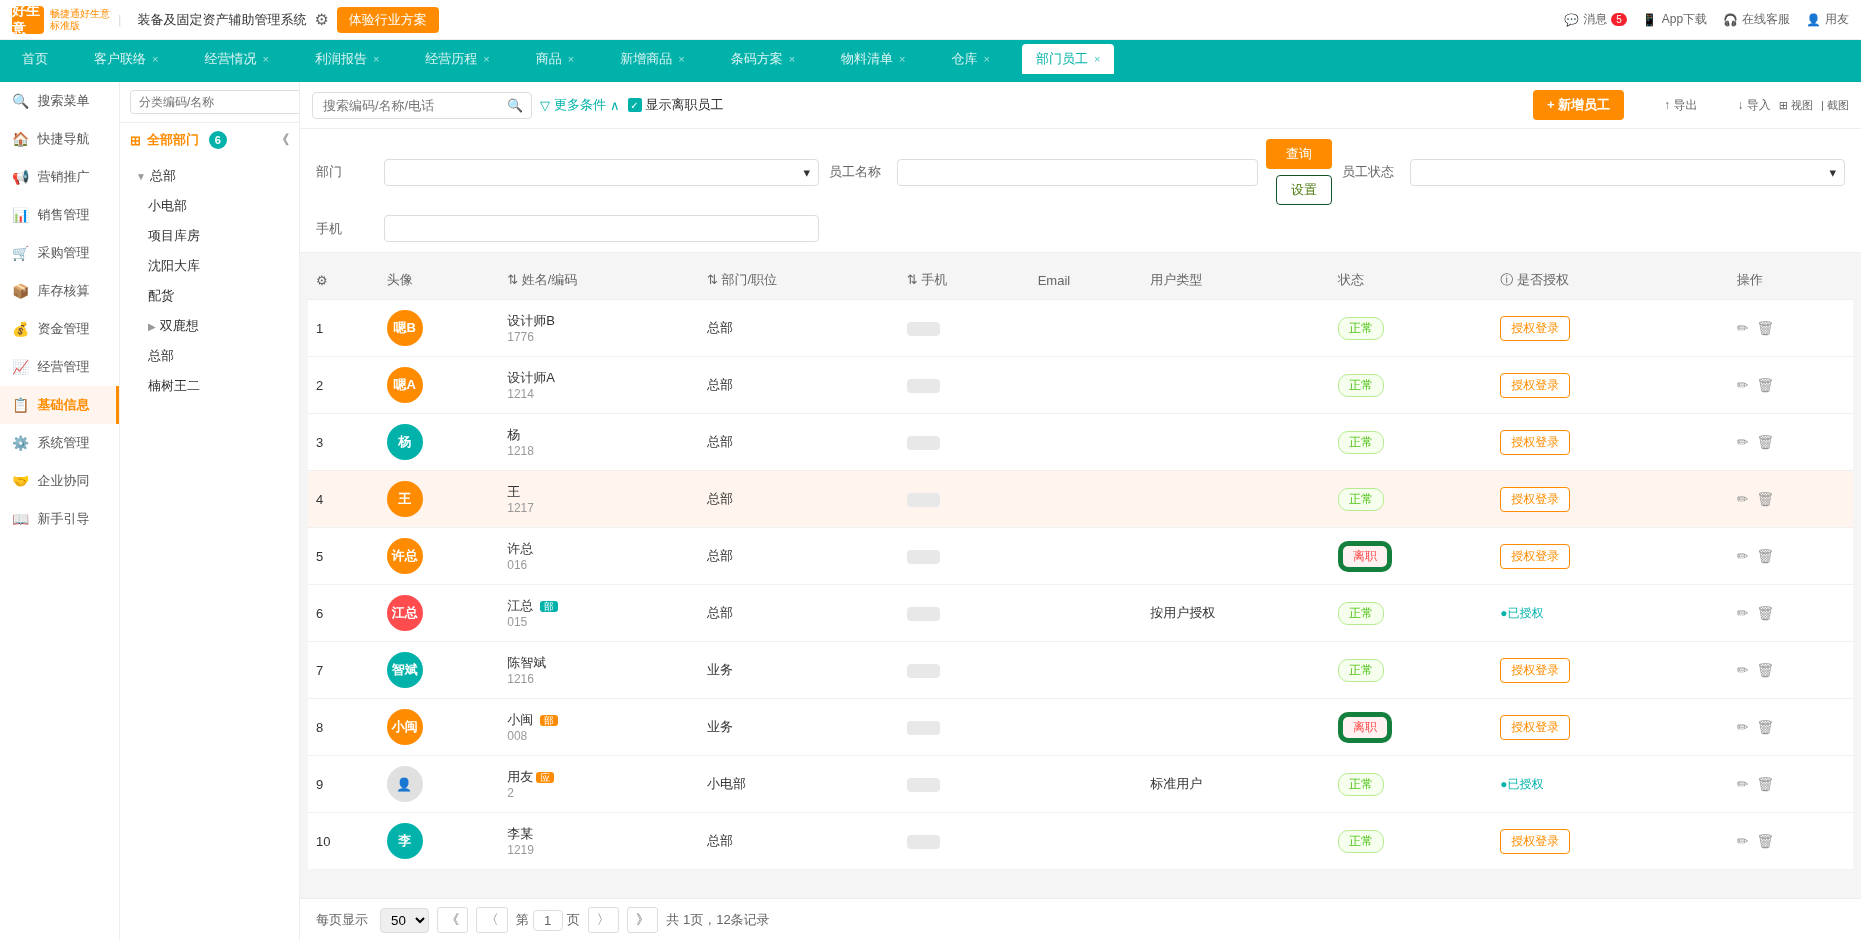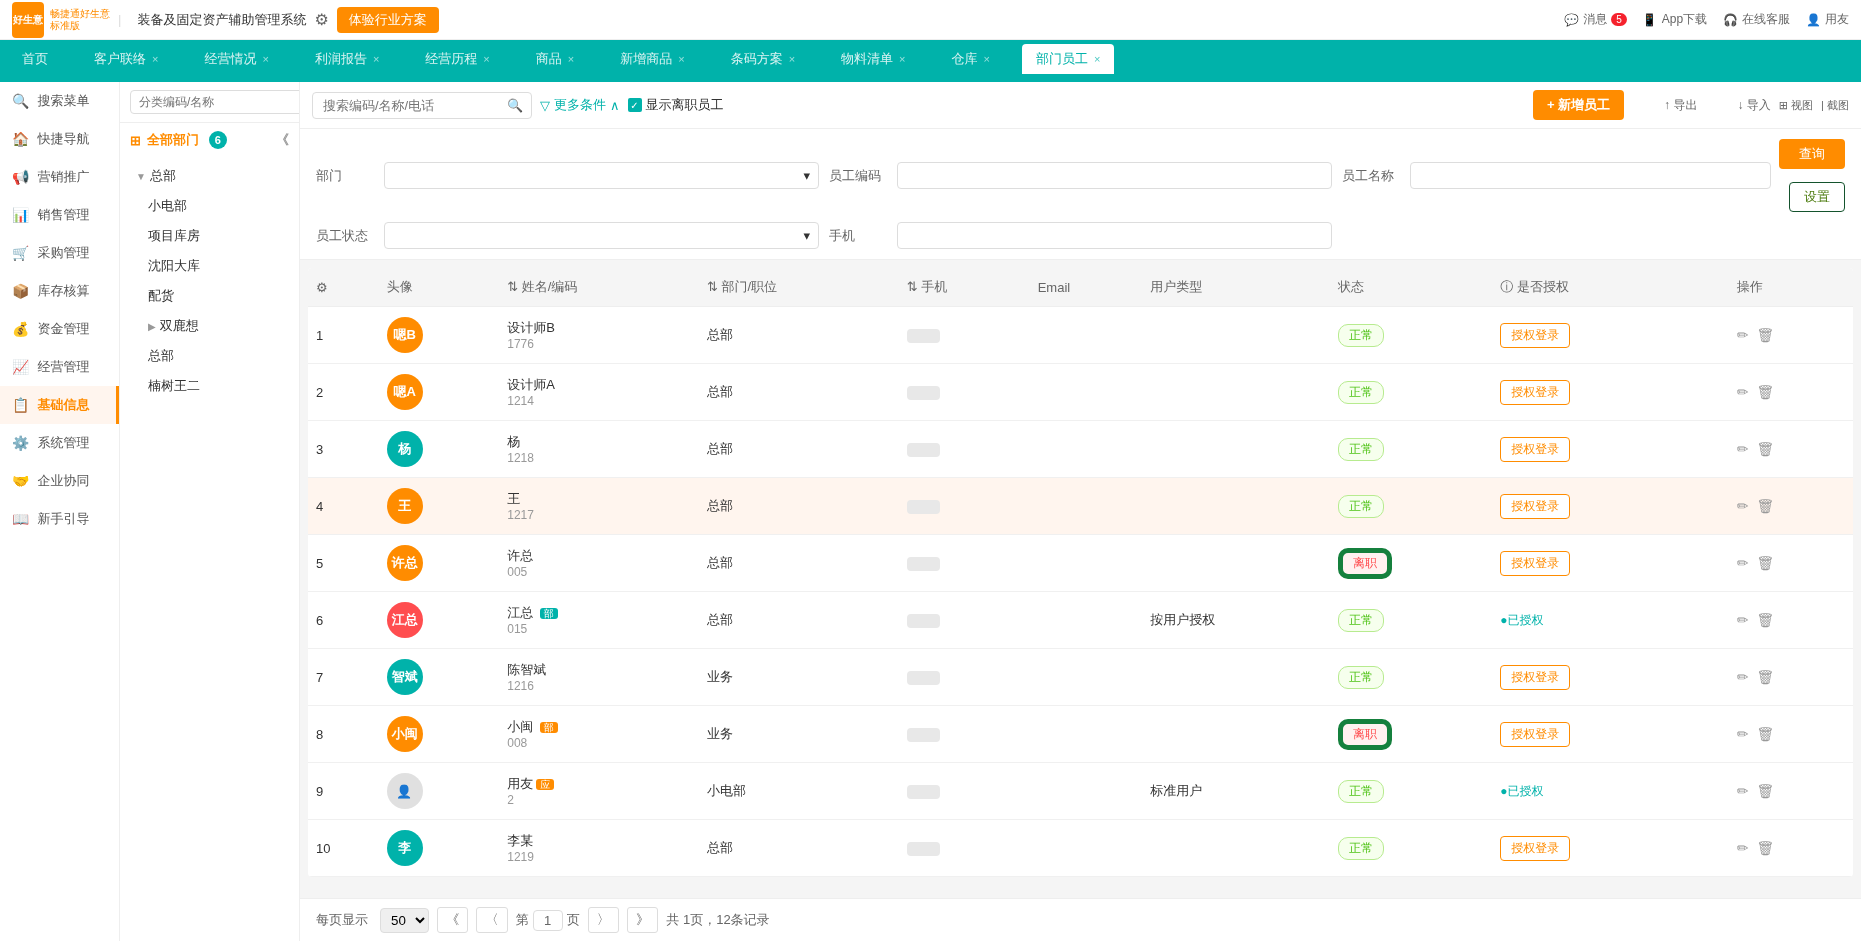--- a/index.html
+++ b/index.html
@@ -2,21 +2,21 @@
 <html><head>
   <meta charset="utf-8">
   <style>
     * { box-sizing: border-box; margin: 0; padding: 0; }
     body { font-family: 'Microsoft YaHei', Arial, sans-serif; font-size: 13px; background: #f5f5f5; color: #333; overflow: hidden; }
 
     
     .top-bar { height: 40px; background: #fff; display: flex; align-items: center; padding: 0 12px; border-bottom: 1px solid #eee; justify-content: space-between; }
     .top-bar-left { display: flex; align-items: center; gap: 8px; }
     .top-bar-logo { display: flex; align-items: center; gap: 6px; }
-    .logo-icon { width: 32px; height: 36px; background: #ff8c00; border-radius: 4px; display: flex; align-items: center; justify-content: center; color: white; font-size: 10px; font-weight: bold; }
+    .logo-icon { width: 32px; height: 28px; background: #ff8c00; border-radius: 4px; display: flex; align-items: center; justify-content: center; color: white; font-size: 14px; font-weight: bold; }
     .logo-text { font-size: 11px; color: #ff8c00; line-height: 1.2; }
     .system-title { font-size: 13px; color: #333; margin-left: 8px; }
     .top-bar-right { display: flex; align-items: center; gap: 16px; font-size: 12px; color: #666; }
     .top-bar-right span { cursor: pointer; display: flex; align-items: center; gap: 4px; }
     .badge { background: #f5222d; color: white; border-radius: 10px; padding: 1px 5px; font-size: 10px; }
     .btn-trial { background: #ff8c00; color: white; border: none; border-radius: 4px; padding: 4px 12px; cursor: pointer; font-size: 13px; }
     .gear-btn { background: none; border: none; cursor: pointer; color: #666; font-size: 16px; }
 
     
     .nav-tabs { height: 42px; background: #00b2aa; display: flex; align-items: flex-start; padding: 4px 8px; gap: 18px; overflow: hidden; }
@@ -64,21 +64,21 @@
     .btn-view { background: none; border: none; cursor: pointer; color: #666; font-size: 11px; }
 
     
     .filter-panel { background: #fff; padding: 10px 16px; border-bottom: 1px solid #eee; display: grid; grid-template-columns: 1fr 1fr 1fr; gap: 10px; align-items: center; }
     .filter-row { display: flex; align-items: center; gap: 8px; }
     .filter-label { color: #666; font-size: 13px; white-space: nowrap; min-width: 60px; }
     .filter-select { flex: 1; border: 1px solid #ddd; border-radius: 4px; padding: 5px 8px; font-size: 13px; background: white; cursor: pointer; display: flex; align-items: center; justify-content: space-between; }
     .filter-input { flex: 1; border: 1px solid #ddd; border-radius: 4px; padding: 5px 8px; font-size: 13px; }
     .btn-query { background: #ff8c00; color: white; border: none; border-radius: 4px; padding: 6px 20px; cursor: pointer; font-size: 13px; }
     .btn-reset { background: white; color: #4d7c0f; border: 1px solid #14532d; border-radius: 4px; padding: 5px 14px; cursor: pointer; font-size: 13px; }
-    .filter-actions { display: flex; flex-direction: column; gap: 13px; align-items: flex-end; }
+    .filter-actions { display: flex; flex-direction: column; gap: 6px; align-items: flex-end; }
 
     
     .table-wrap { flex: 1; overflow: auto; padding: 8px; }
     table { width: 100%; border-collapse: collapse; background: #fff; border-radius: 4px; overflow: hidden; }
     thead th { background: #f5f5f5; padding: 10px 8px; text-align: left; font-weight: normal; color: #666; font-size: 13px; border-bottom: 1px solid #eee; white-space: nowrap; }
     tbody tr { border-bottom: 1px solid #f0f0f0; }
     tbody tr.highlighted { background: #fff5ee; }
     tbody td { padding: 10px 8px; font-size: 13px; color: #333; vertical-align: middle; }
     .avatar-circle { width: 36px; height: 36px; border-radius: 50%; display: flex; align-items: center; justify-content: center; color: white; font-size: 13px; font-weight: bold; }
     .status-badge { display: inline-block; padding: 2px 10px; border-radius: 10px; font-size: 12px; }
@@ -250,24 +250,20 @@
         </div>
       </div>
 
       <div class="filter-panel">
         <div class="filter-row">
           <span class="filter-label">部门</span>
           <div class="filter-select">
             <span></span>
             <span>▾</span>
           </div>
-        </div>
-        <div class="filter-row">
-          <span class="filter-label">员工编码</span>
-          <input class="filter-input" type="text" style="">
         </div>
         <div class="filter-row">
           <span class="filter-label">员工名称</span>
           <input class="filter-input" type="text" style="">
           <div class="filter-actions">
             <button class="btn-query">查询</button>
             <button class="btn-reset">设置</button>
           </div>
         </div>
         <div class="filter-row">
@@ -393,21 +389,21 @@
       </div>
     </td>
   </tr>
               <tr>
     <td>5</td>
     <td>
       <div class="avatar-circle" style="background:#ff8c00;">许总</div>
     </td>
     <td>
                   <div>许总</div>
-                  <div style="color:#999;font-size:12px;">005</div>
+                  <div style="color:#999;font-size:12px;">016</div>
                 </td>
     <td>总部</td>
     <td><span class="masked">••••••••</span></td>
     <td></td>
     <td></td>
     <td><span class="status-badge status-resigned">离职</span></td>
     <td><button class="btn-auth">授权登录</button></td>
     <td></td>
     <td>
       <div class="action-icons">

